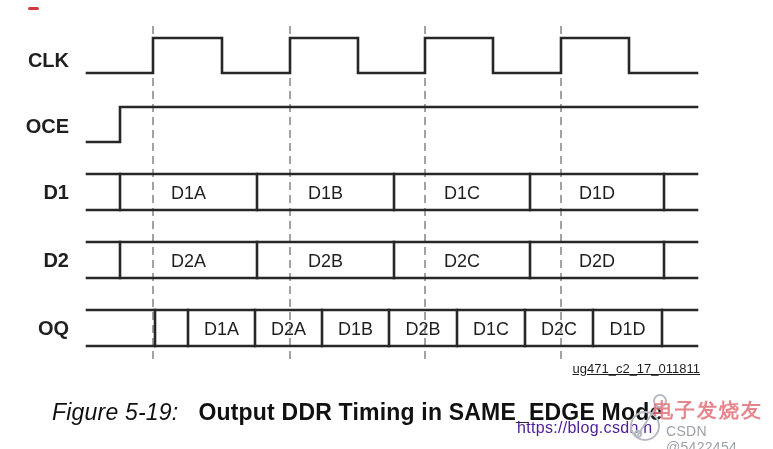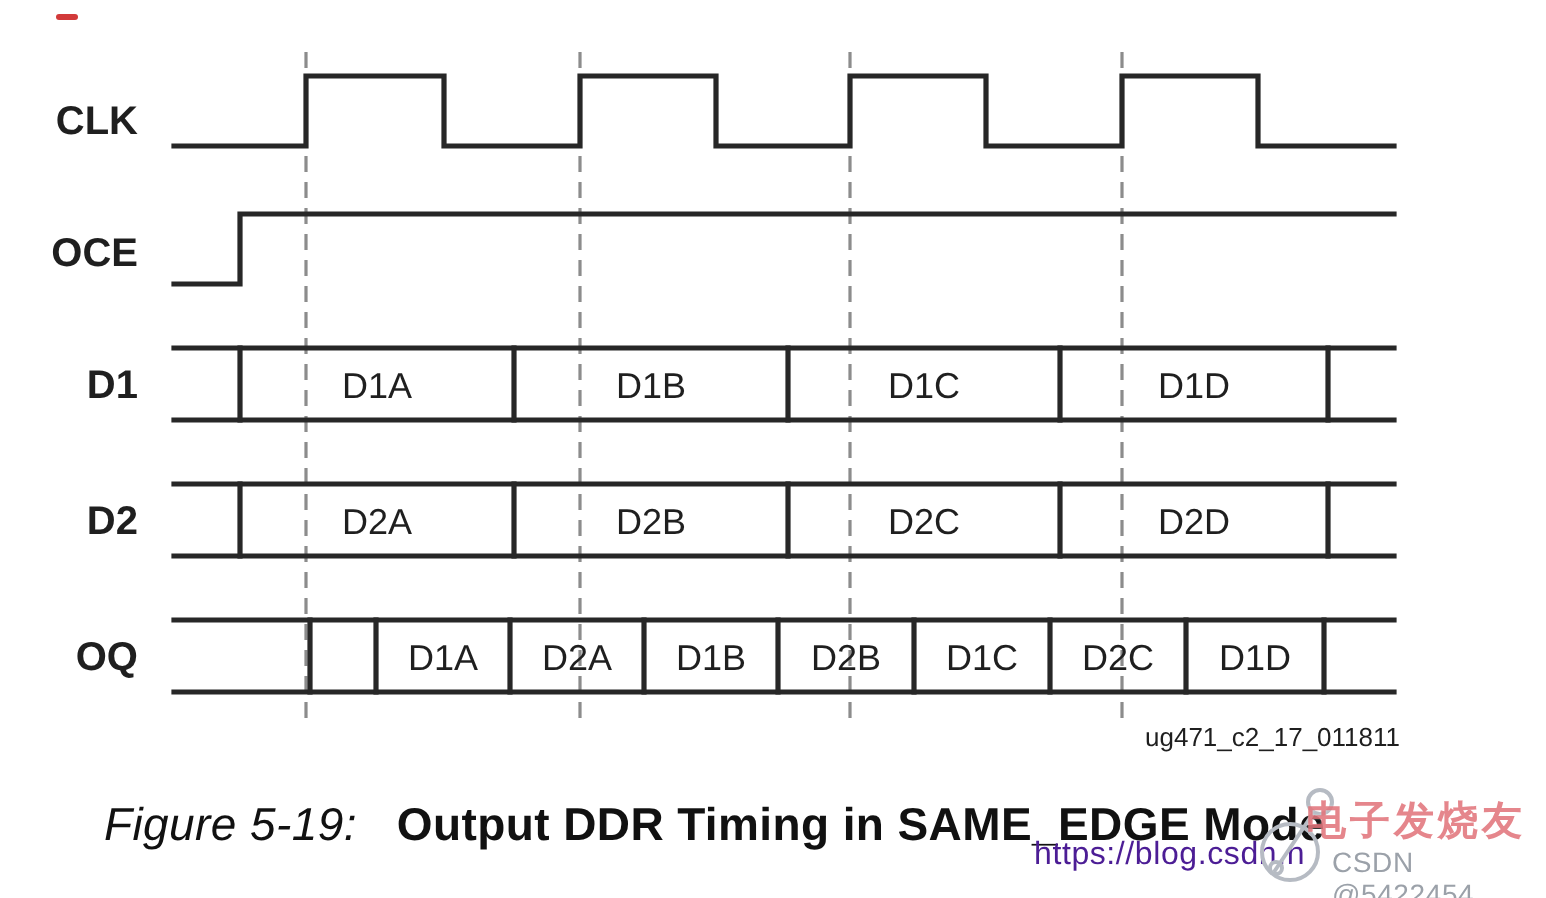--- a/index.html
+++ b/index.html
@@ -9,21 +9,21 @@
   }
   svg text{font-family:"Liberation Sans",sans-serif;}
   .sig-label{font-size:20px;font-weight:bold;fill:#1f1f1f;}
   .cell-label{font-size:18px;fill:#1f1f1f;}
   .wave{stroke:#272727;stroke-width:2.6;fill:none;stroke-linecap:square;stroke-linejoin:miter;}
   .dashline{stroke:#8c8c8c;stroke-width:1.6;stroke-dasharray:8 5;}
   .red-mark{position:absolute;left:28px;top:7px;width:11px;height:3px;background:#d23a3a;border-radius:2px;}
   .caption{position:absolute;left:52px;top:399px;white-space:nowrap;color:#111;}
   .cap-label{font-style:italic;font-size:23px;letter-spacing:.2px;}
   .cap-title{font-weight:bold;font-size:23px;margin-left:20px;letter-spacing:.2px;}
-  .refcode{position:absolute;right:73px;top:361px;font-size:13px;color:#1f1f1f;}
+  .refcode{position:absolute;right:73px;top:361px;font-size:13px;color:#1f1f1f;text-decoration:underline;}
   .wm-url{position:absolute;left:517px;top:419px;font-size:16px;color:#4c1d95;letter-spacing:.3px;}
   .wm-brand{position:absolute;left:653px;top:397px;font-size:20px;font-weight:bold;
             color:rgba(219,88,95,.72);letter-spacing:2px;text-shadow:0 0 1px rgba(255,255,255,.6);}
   .wm-user{position:absolute;left:666px;top:423px;font-size:14px;color:#9ba1a9;
            text-shadow:0 1px 0 #fff;letter-spacing:.3px;}
   .wm-logo{position:absolute;left:624px;top:390px;}
 </style>
 </head>
 <body>
 

